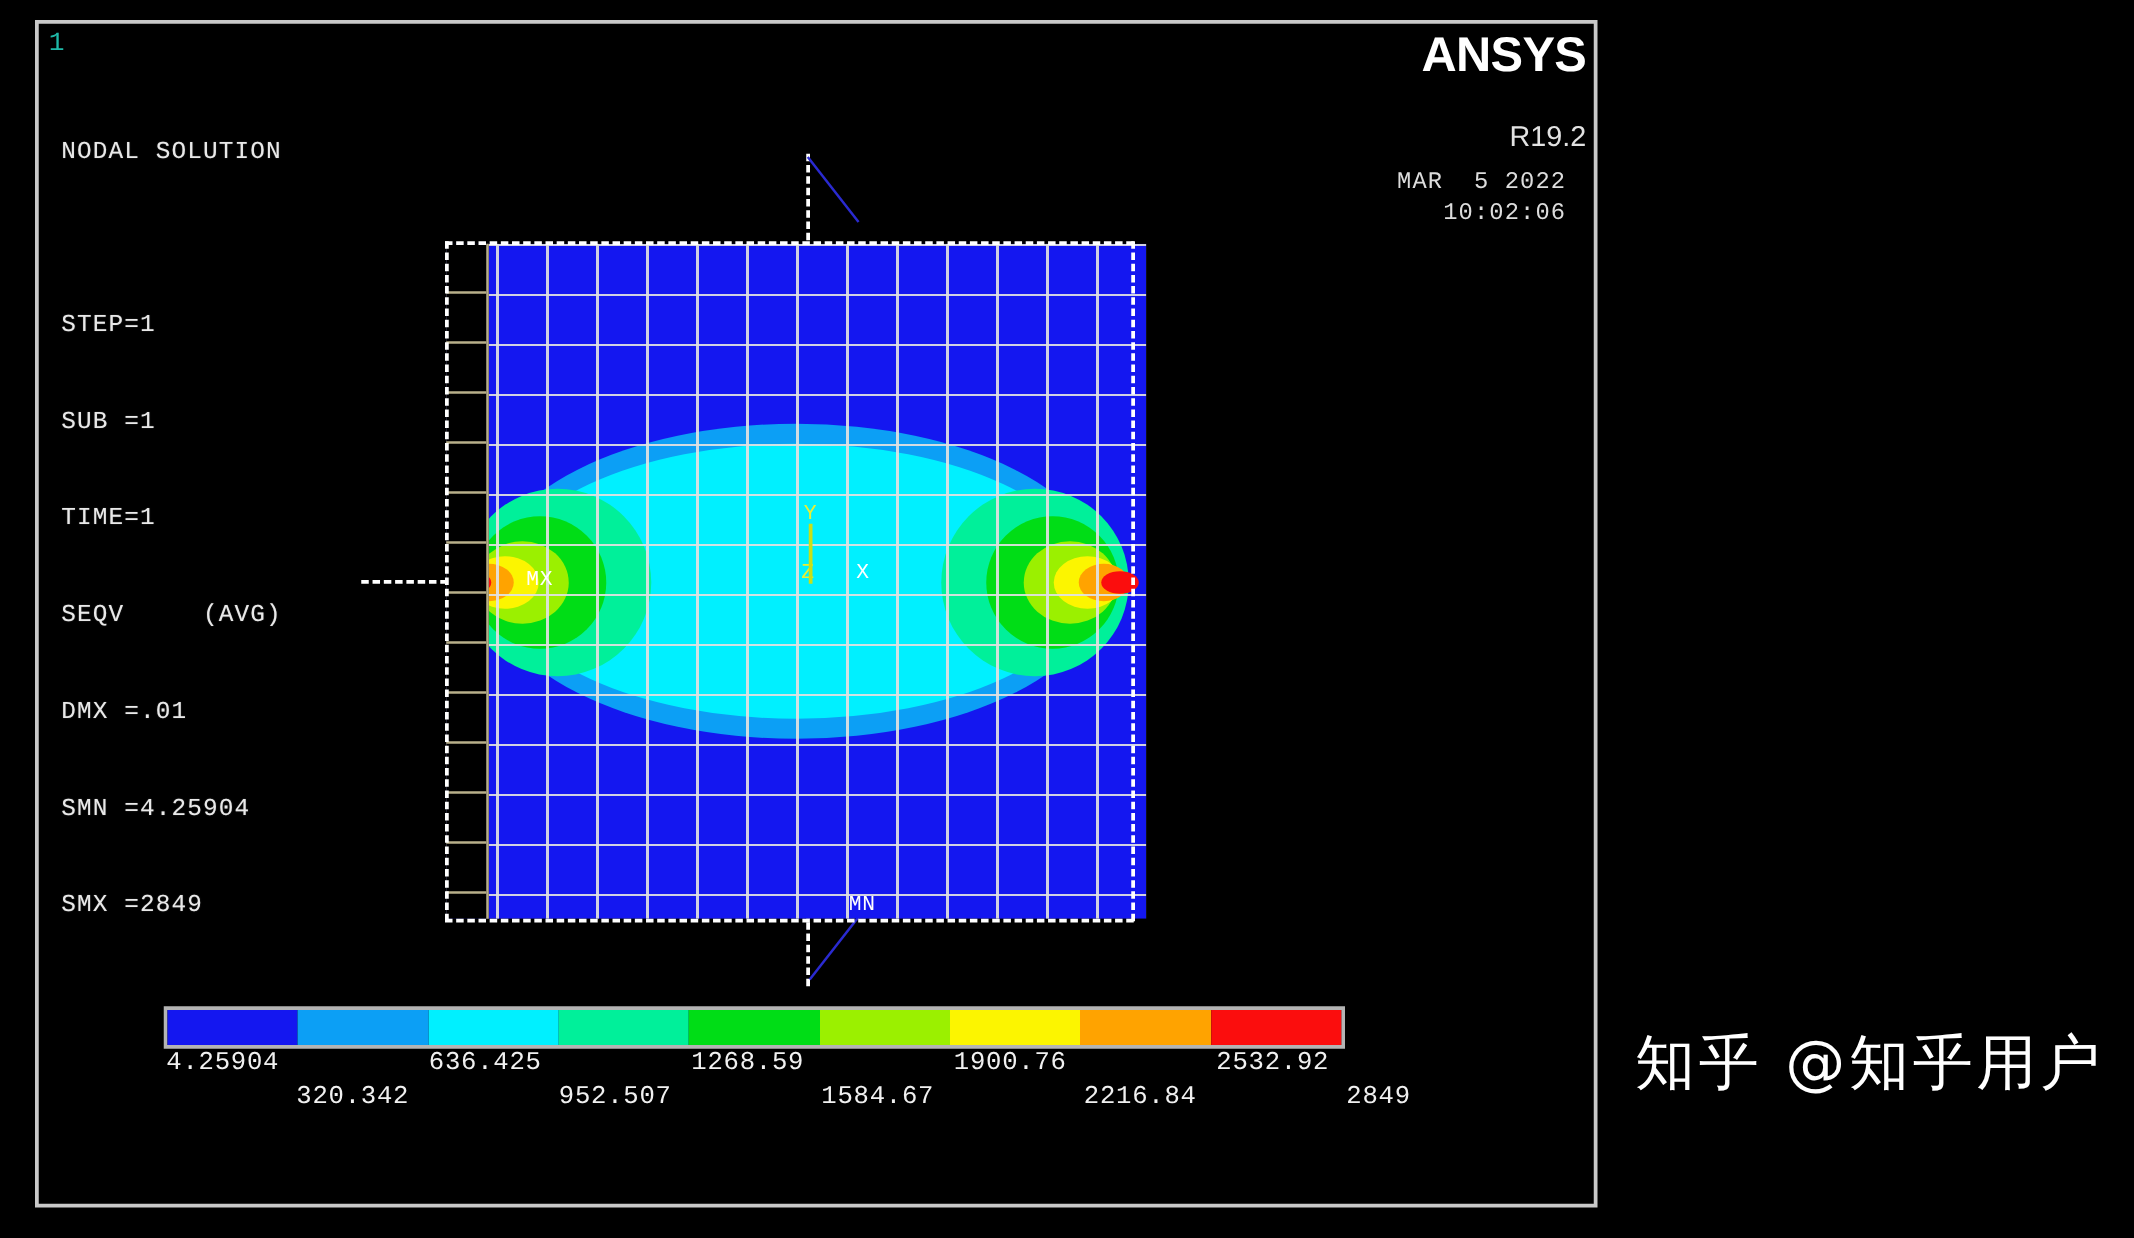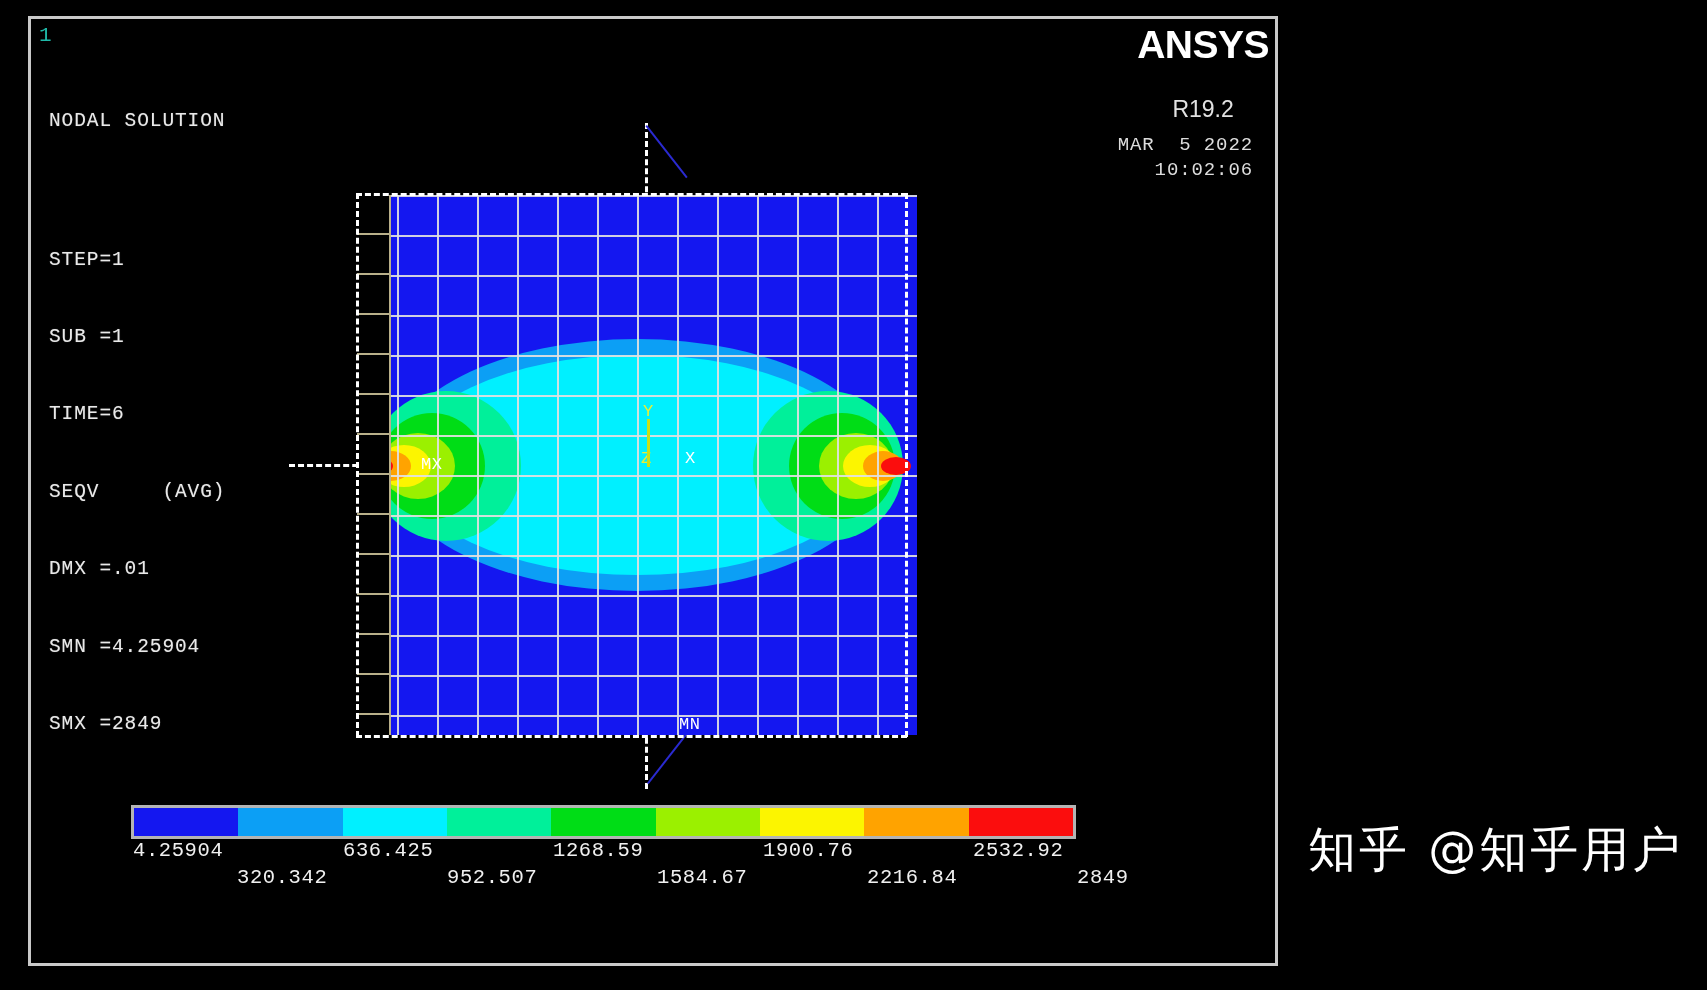--- a/index.html
+++ b/index.html
@@ -12,21 +12,21 @@
         background:#000;border:3px solid #c9c9c9;box-sizing:border-box;}
 
   
   #winnum{position:absolute;left:8px;top:6px;color:#1fb9a8;font-size:21px;line-height:21px;}
   #hdr{position:absolute;left:18px;top:38px;color:#e9e9e9;font-size:19.5px;line-height:25.8px;
        letter-spacing:.9px;white-space:pre;text-shadow:0 0 1px rgba(255,255,255,.35);}
   #hdr .ln{display:block;}
   #hdr .gap{display:block;height:10px;}
 
   
-  #logo{position:absolute;right:6px;top:6px;text-align:center;font-family:"Liberation Sans",sans-serif;}
+  #logo{position:absolute;right:6px;top:6px;text-align:right;font-family:"Liberation Sans",sans-serif;}
   #logo .brand{color:#fff;font-size:39px;font-weight:700;line-height:40px;letter-spacing:-.5px;}
   #logo .rev{color:#e2e2e2;font-size:23px;line-height:24px;font-weight:400;margin-top:32px;}
   #stamp{position:absolute;right:22px;top:82px;color:#dcdcdc;font-size:19px;line-height:25px;
          text-align:right;white-space:pre;letter-spacing:.9px;margin-top:32px;}
 
   
   #model{position:absolute;left:230px;top:100px;width:740px;height:690px;}
 
   .dash-v{position:absolute;width:0;border-left:3px dashed #ffffff;}
   .dash-h{position:absolute;height:0;border-top:3px dashed #ffffff;}
@@ -72,21 +72,21 @@
 
   <div id="gwin">
 
     <div id="winnum">1</div>
 
     <div id="hdr">
       <span class="ln">NODAL SOLUTION</span>
       <span class="gap"></span>
       <span class="ln">STEP=1</span>
       <span class="ln">SUB =1</span>
-      <span class="ln">TIME=6</span>
+      <span class="ln">TIME=1</span>
       <span class="ln">SEQV     (AVG)</span>
       <span class="ln">DMX =.01</span>
       <span class="ln">SMN =4.25904</span>
       <span class="ln">SMX =2849</span>
     </div>
 
     <div id="logo">
       <div class="brand">ANSYS</div>
       <div class="rev">R19.2</div>
     </div>

